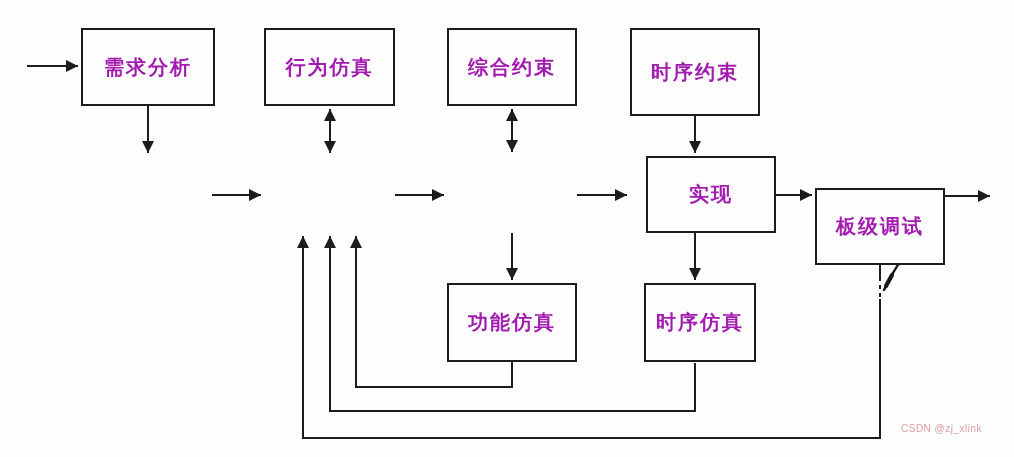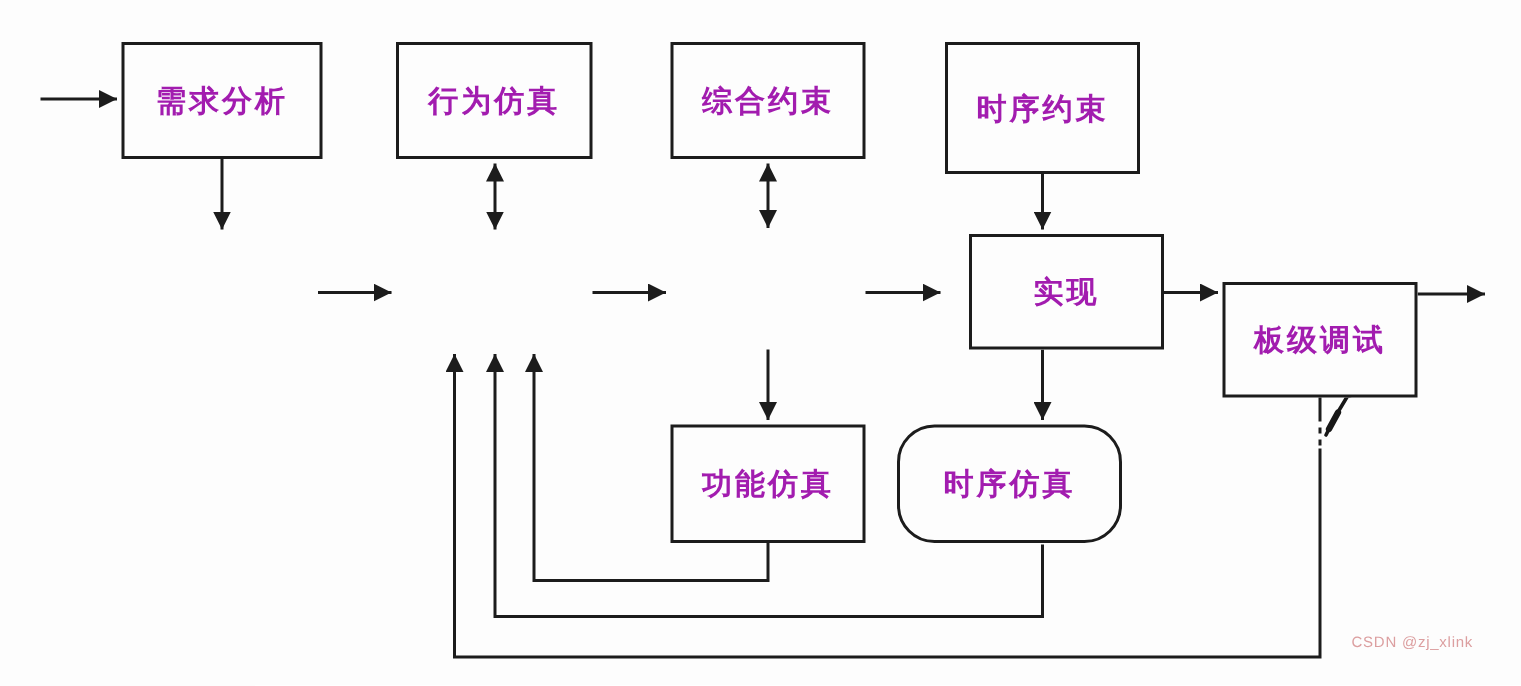--- a/index.html
+++ b/index.html
@@ -88,19 +88,19 @@
   <div class="node" style="left:630px;top:156px;width:130px;height:77px;margin-left:16px;">
     <span>实现</span>
   </div>
   <div class="node" style="left:815px;top:156px;width:130px;height:77px;margin-top:32px;">
     <span>板级调试</span>
   </div>
 
   <div class="node" style="left:447px;top:283px;width:130px;height:79px;">
     <span>功能仿真</span>
   </div>
-  <div class="node" style="left:598px;top:283px;width:150px;height:79px;border-radius:25px;">
+  <div class="node" style="left:644px;top:283px;width:112px;height:79px;">
     <span>时序仿真</span>
   </div>
 
   <div class="watermark">CSDN @zj_xlink</div>
 
 </div>
 
 </body></html>

